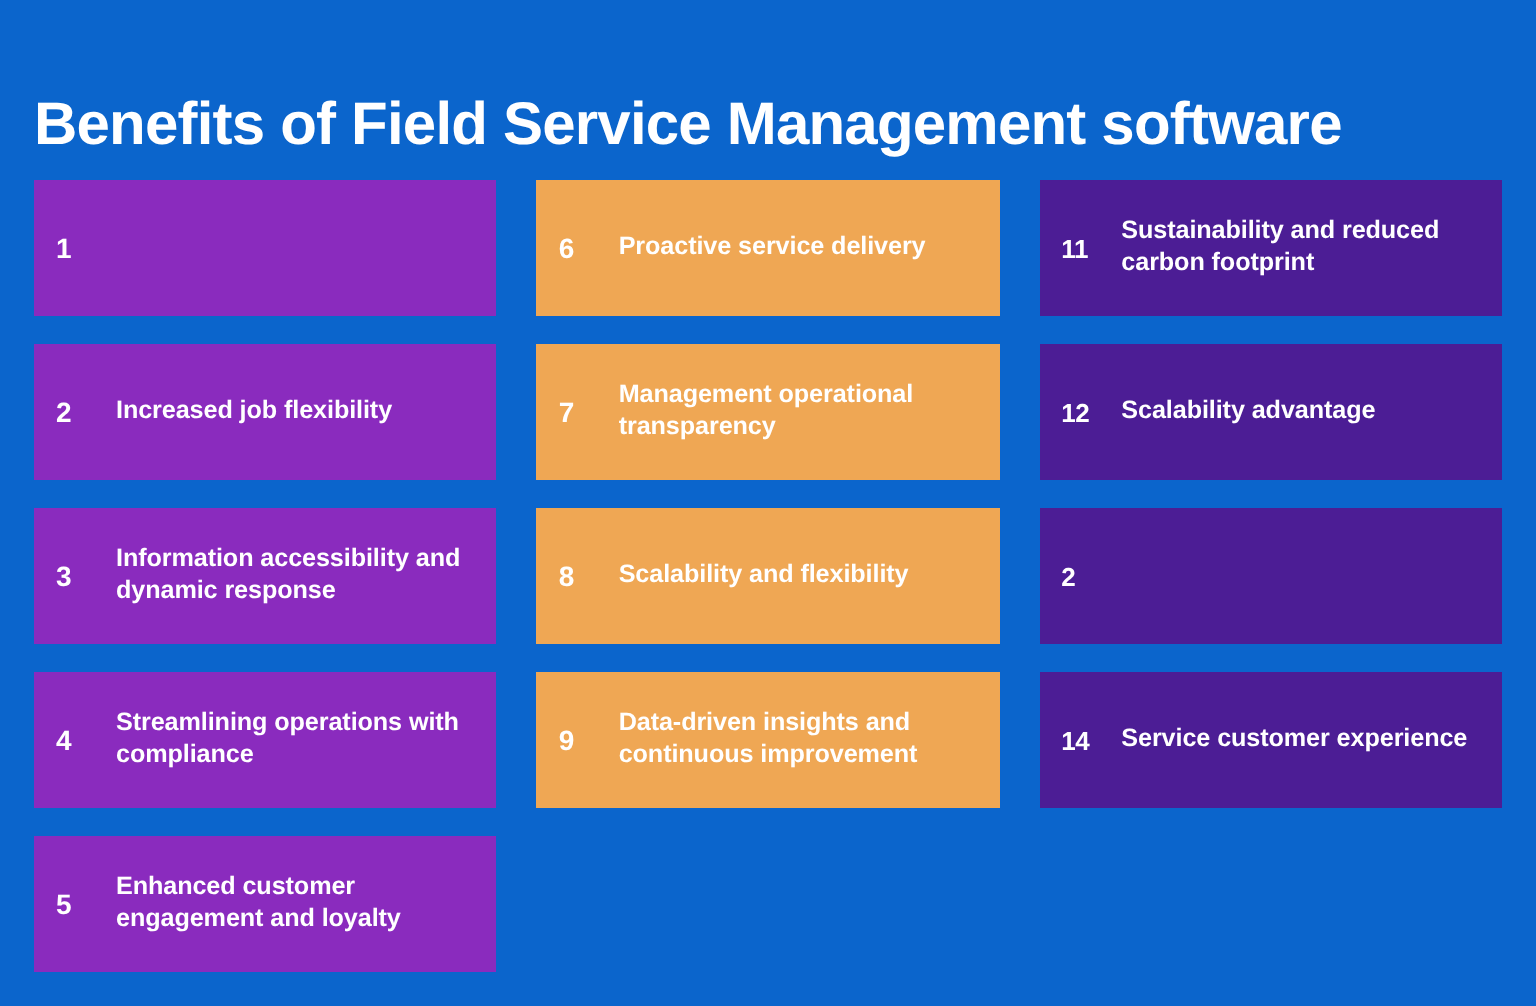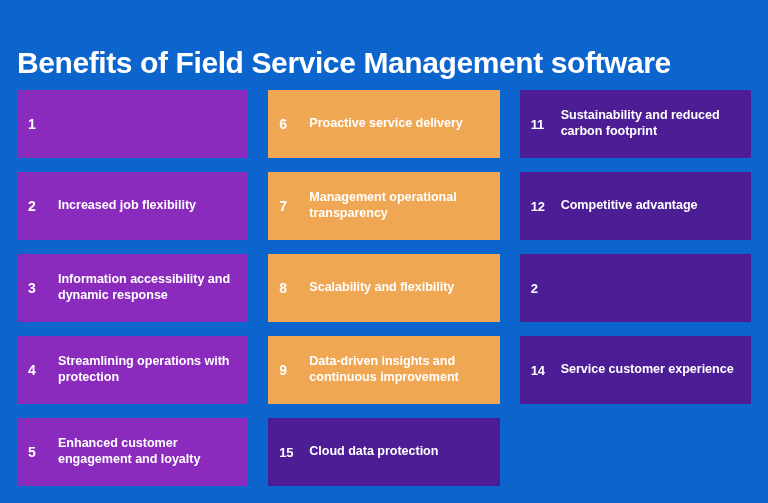--- a/index.html
+++ b/index.html
@@ -110,48 +110,44 @@
       <div class="card card-purple">
         <span class="card-number">2</span>
         <span class="card-label">Increased job flexibility</span>
       </div>
       <div class="card card-orange">
         <span class="card-number">7</span>
         <span class="card-label">Management operational transparency</span>
       </div>
       <div class="card card-teal">
         <span class="card-number two-digit">12</span>
-        <span class="card-label">Competitive advantage</span>
+        <span class="card-label">Scalability advantage</span>
       </div>
       <div class="card card-purple">
         <span class="card-number">3</span>
         <span class="card-label">Information accessibility and dynamic response</span>
       </div>
       <div class="card card-orange">
         <span class="card-number">8</span>
         <span class="card-label">Scalability and flexibility</span>
       </div>
       <div class="card card-teal">
         <span class="card-number two-digit">2</span>
       </div>
       <div class="card card-purple">
         <span class="card-number">4</span>
-        <span class="card-label">Streamlining operations with protection</span>
+        <span class="card-label">Streamlining operations with compliance</span>
       </div>
       <div class="card card-orange">
         <span class="card-number">9</span>
         <span class="card-label">Data-driven insights and continuous improvement</span>
       </div>
       <div class="card card-teal">
         <span class="card-number two-digit">14</span>
         <span class="card-label">Service customer experience</span>
       </div>
       <div class="card card-purple">
         <span class="card-number">5</span>
         <span class="card-label">Enhanced customer engagement and loyalty</span>
       </div>
-      <div class="card card-teal">
-        <span class="card-number two-digit">15</span>
-        <span class="card-label">Cloud data protection</span>
-      </div>
     </div>
 
 </div>
 
 </body></html>

